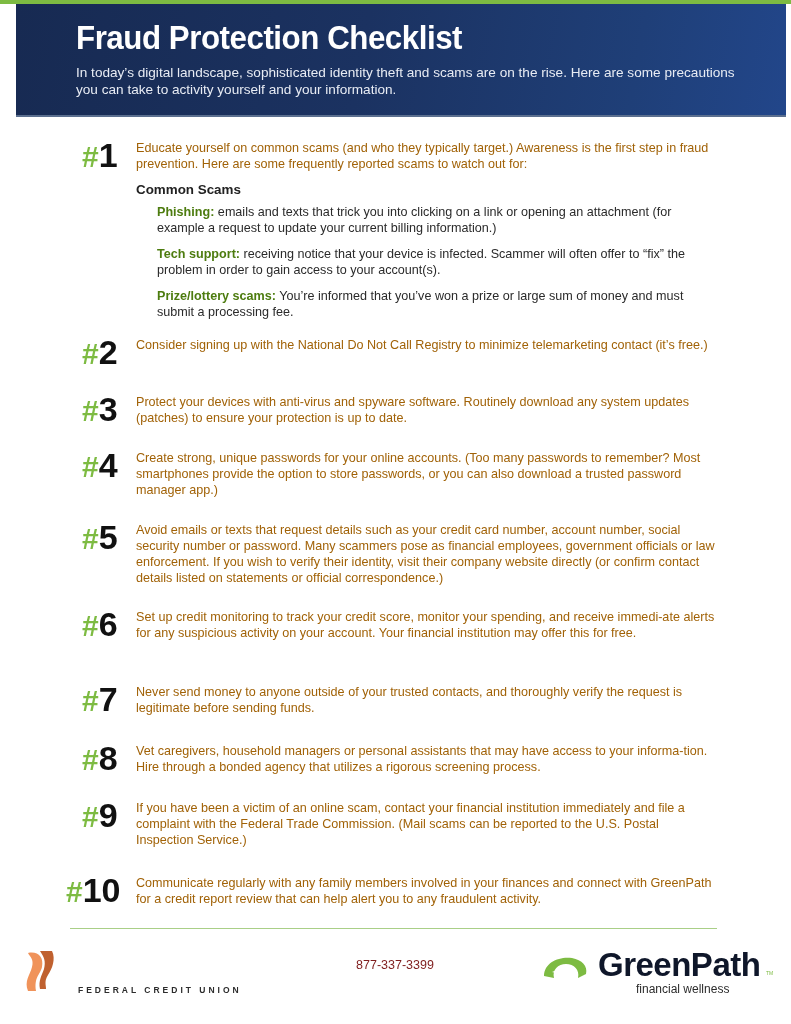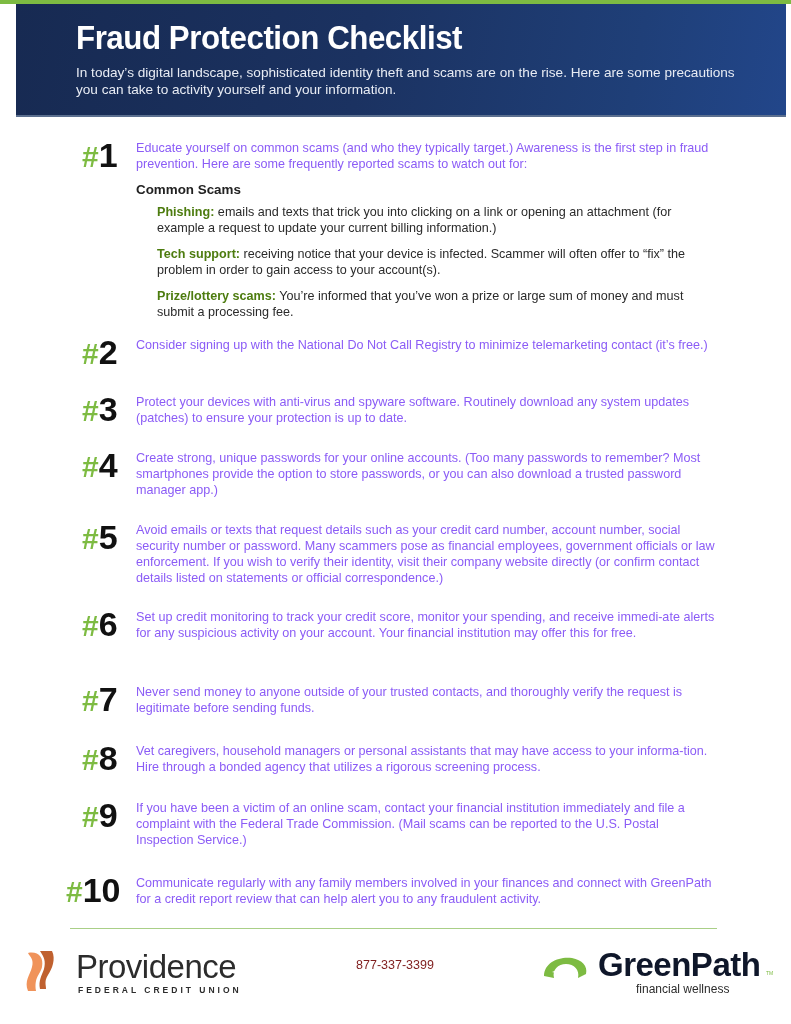--- a/index.html
+++ b/index.html
@@ -7,21 +7,21 @@
   .topbar { position: absolute; left: 0; top: 0; width: 791px; height: 4px; background: #7dbb42; }
   .header { position: absolute; left: 16px; top: 4px; width: 770px; height: 111px;
     background: linear-gradient(100deg, #172a52 0%, #1b3261 45%, #1f3f78 80%, #22468a 100%);
     border-bottom: 2px solid #5b6f8f; }
   .title { position: absolute; left: 60px; top: 14px; font-size: 34px; font-weight: bold; color: #ffffff; letter-spacing: -0.5px; transform: scaleX(0.92); transform-origin: left; }
   .subtitle { position: absolute; left: 60px; top: 60px; width: 660px; font-size: 13.6px; line-height: 17px; color: #e8ecf4; }
   .item { position: absolute; left: 0; width: 791px; }
   .num { position: absolute; left: 82px; font-size: 34px; font-weight: bold; color: #111; line-height: 34px; }
   .num.ten { left: 66px; }
   .num .hash { color: #7dbb42; font-size: 30px; }
-  .text { position: absolute; left: 136px; width: 580px; font-size: 12.6px; line-height: 16px; color: #8b5cf6; }
+  .text { position: absolute; left: 136px; width: 580px; font-size: 12.6px; line-height: 16px; color: #a16207; }
   .subhead { position: absolute; left: 136px; font-size: 13.4px; font-weight: bold; color: #222; }
   .scam { position: absolute; left: 157px; width: 560px; font-size: 12.6px; line-height: 16px; color: #2a2a2a; }
   .scam b { color: #4d7c0f; }
   .divider { position: absolute; left: 70px; top: 928px; width: 647px; height: 1px; background: #a9cf87; }
   .prov-logo { position: absolute; left: 22px; top: 946px; width: 230px; height: 54px; }
   .prov-mark { position: absolute; left: 0; top: 3px; width: 40px; height: 46px; }
   .prov-name { position: absolute; left: 54px; top: 2px; font-size: 33px; color: #2c2c2c; letter-spacing: -0.5px; }
   .prov-sub { position: absolute; left: 56px; top: 39px; font-size: 8.5px; letter-spacing: 3px; color: #2c2c2c; font-weight: bold; }
   .contact { position: absolute; left: 270px; top: 956px; width: 250px; text-align: center; font-size: 12.5px; line-height: 19px; color: #7f1d1d; }
   .gp-logo { position: absolute; left: 540px; top: 946px; width: 240px; height: 56px; }
@@ -94,21 +94,20 @@
   <div class="text" style="top:2px">Communicate regularly with any family members involved in your finances and connect with GreenPath for a credit report review that can help alert you to any fraudulent activity.</div>
 </div>
 
 <div class="divider"></div>
 
 <div class="prov-logo">
   <svg class="prov-mark" viewBox="0 0 40 46">
     <path d="M6 4 C 16 2, 22 8, 20 18 C 18 26, 12 28, 14 42 L 6 42 C 2 32, 8 26, 10 18 C 12 10, 8 8, 6 4 Z" fill="#f0935a"></path>
     <path d="M18 2 L 30 2 C 34 10, 30 20, 26 26 C 22 32, 24 36, 24 40 L 18 40 C 16 32, 20 26, 22 20 C 24 12, 22 8, 18 2 Z" fill="#c0612f"></path>
   </svg>
-  <div class="prov-name">Providence</div>
   <div class="prov-sub">FEDERAL CREDIT UNION</div>
 </div>
 
 <div class="contact">
   <div>877-337-3399</div>
 </div>
 
 <div class="gp-logo">
   <svg class="gp-mark" viewBox="0 0 50 30">
     <path d="M4 22 C 4 8, 20 2, 32 4 C 42 6, 48 12, 46 20 L 38 24 C 40 16, 34 10, 26 10 C 18 10, 12 16, 14 24 Z" fill="#7dbb42"></path>

